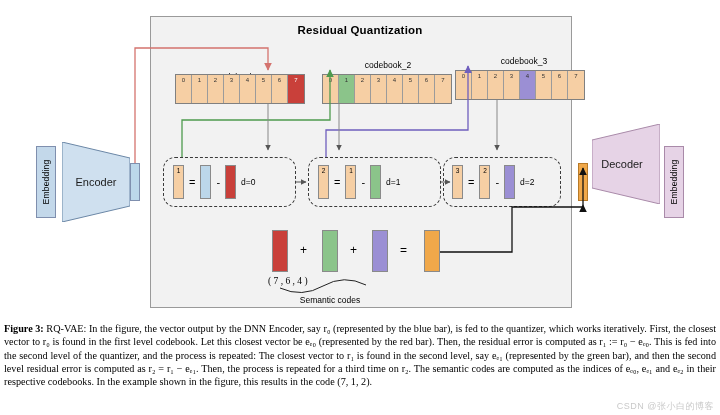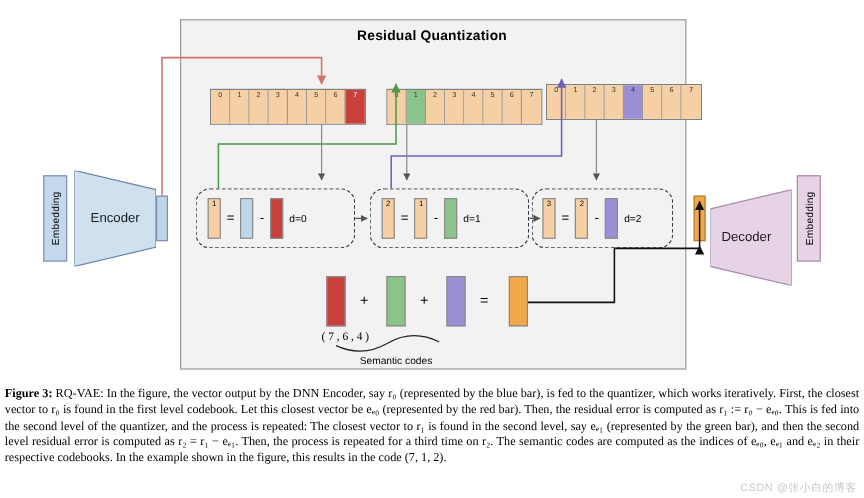--- a/index.html
+++ b/index.html
@@ -236,33 +236,35 @@
     </div>
     <div class="trapz" style="left:62px; top:142px; width:68px; height:80px;">
       <svg width="68" height="80" viewBox="0 0 68 80">
         <polygon points="0,0 68,16 68,64 0,80" fill="#cfe0ef" stroke="#6b87a6" stroke-width="1"></polygon>
       </svg>
       <div class="label">Encoder</div>
     </div>
 
     <div class="embed-bar" style="left:130px; top:163px; width:10px; height:38px; background:#bcd7ea;"></div>
 
-    <div class="trapz" style="left:592px; top:158px; width:60px; height:80px;">
+    <div class="trapz" style="left:592px; top:124px; width:60px; height:80px;">
       <svg width="68" height="80" viewBox="0 0 68 80">
         <polygon points="0,16 68,0 68,80 0,64" fill="#e6d3e6" stroke="#a98aa9" stroke-width="1"></polygon>
       </svg>
       <div class="label">Decoder</div>
     </div>
     <div class="embed-bar" style="left:664px; top:146px; width:20px; height:72px; background:#e6d3e6; border-color:#a98aa9;">
       <span>Embedding</span>
     </div>
 
     <div class="embed-bar" style="left:578px; top:163px; width:10px; height:38px; background:#f0a84a; border-color:#b87a28;"></div>
 
     <div class="codebook-label" style="left:170px; top:72px; width:140px;">codebook_1</div>
+    <div class="codebook-label" style="left:318px; top:60px; width:140px;">codebook_2</div>
+    <div class="codebook-label" style="left:454px; top:56px; width:140px;">codebook_3</div>
 
     <div class="codebook" style="left:175px; top:74px;">
       <div class="cb-cell" style="background:#f6cfa4">
           <i>0</i>
         </div>
       <div class="cb-cell" style="background:#f6cfa4">
           <i>1</i>
         </div>
       <div class="cb-cell" style="background:#f6cfa4">
           <i>2</i>

